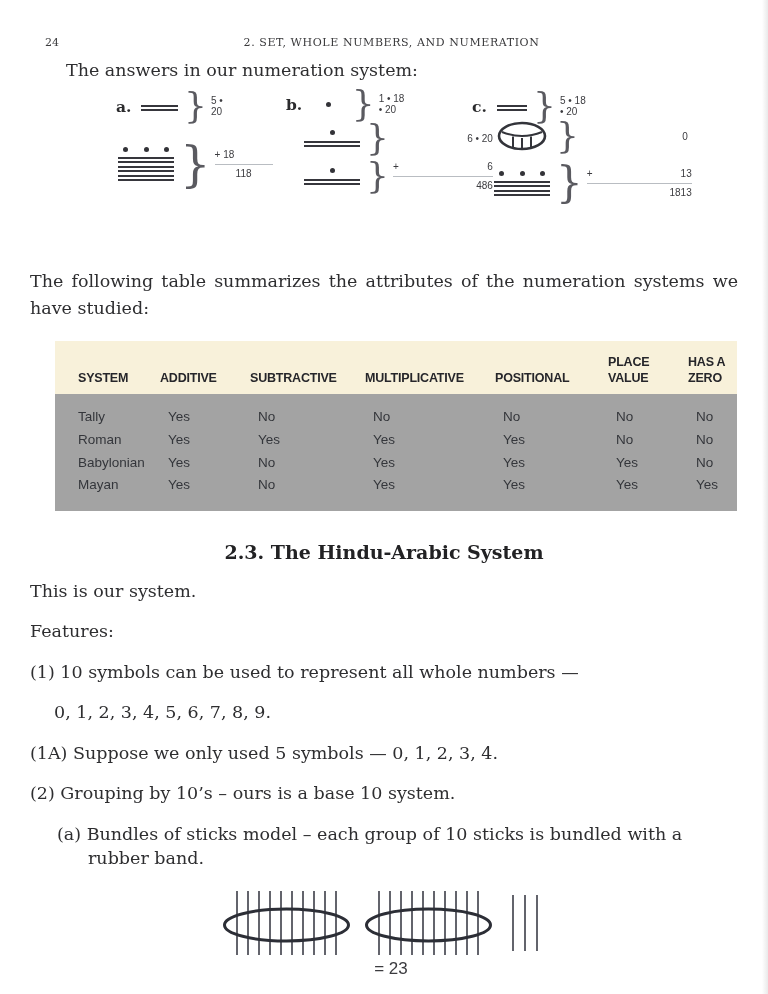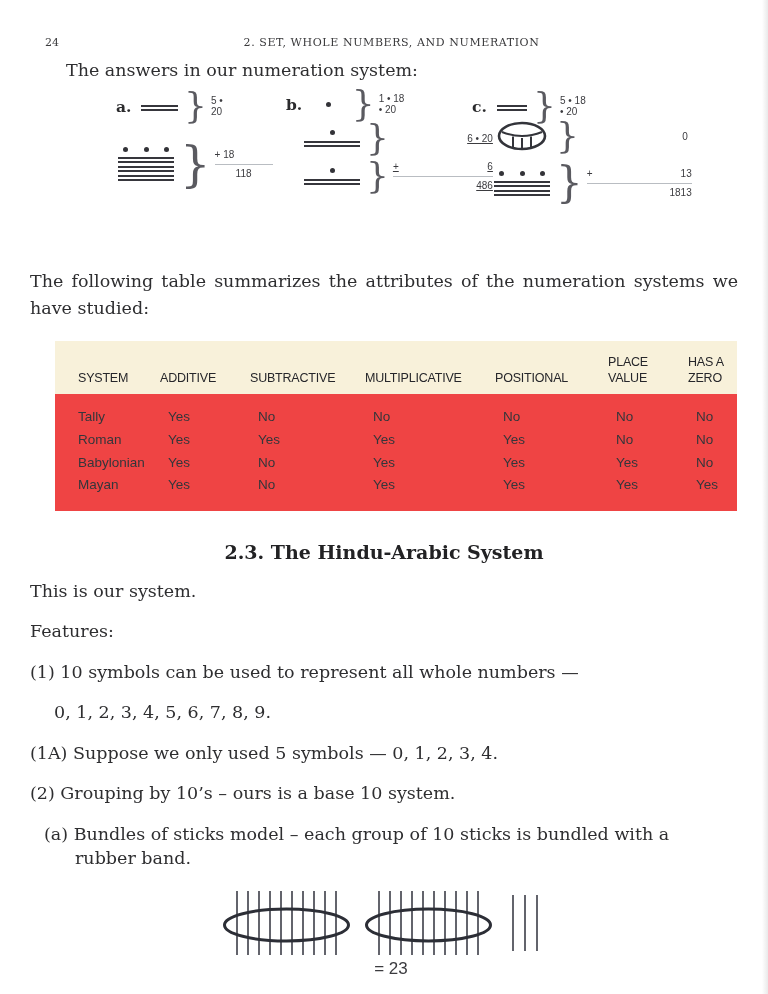--- a/index.html
+++ b/index.html
@@ -31,51 +31,51 @@
   .b42{font-size:42px;}
   .sans{font-family:"Liberation Sans","DejaVu Sans",sans-serif;color:#3b3b3f;font-size:10px;}
 
   .glyphbox{display:flex;flex-direction:column;align-items:center;justify-content:center;}
   .mbar{height:6px;box-sizing:border-box;border-top:2px solid #36363c;border-bottom:2px solid #36363c;width:100%;margin-top:3px;}
   .mdots{display:flex;justify-content:space-between;width:82%;margin-bottom:2px;}
   .mdot{width:5px;height:5px;border-radius:50%;background:#333338;}
   .onedot{width:5px;height:5px;border-radius:50%;background:#333338;margin:0 auto 3px auto;}
 
   .valcol{display:flex;flex-direction:column;}
-  .w100{width:100px;text-decoration:underline;}
+  .w100{width:100px;}
   .w105{width:105px;}
   .sumline{display:flex;justify-content:space-between;align-items:baseline;}
   .rule{border-top:1.5px solid #b9bdc2;margin-top:4px;}
   .total{text-align:right;margin-top:3px;}
   .total-a{text-align:center;margin-top:3px;}
 
   
   .para{margin:26px 0 0 0;font-size:17.5px;line-height:1.52;text-align:justify;}
 
   
   .tablewrap{margin:20px 0 0 25px;width:682px;}
   table.attrs{border-collapse:collapse;width:682px;table-layout:fixed;
     font-family:"Liberation Sans","DejaVu Sans",sans-serif;}
   table.attrs th{
-    background:#f8f1da;font-size:12.5px;font-weight:400;color:#26262a;letter-spacing:-0.2px;
+    background:#f8f1da;font-size:12.5px;font-weight:700;color:#26262a;letter-spacing:-0.2px;
     text-align:left;vertical-align:bottom;padding:14px 0 8px 0;white-space:pre-line;line-height:1.25;
   }
   table.attrs td{
-    background:#ef4444;font-size:13.5px;color:#34363b;text-align:left;
+    background:#a3a3a3;font-size:13.5px;color:#34363b;text-align:left;
     padding:1.5px 0 1.5px 8px;line-height:1.45;
   }
   table.attrs th.c1,table.attrs td.c1{padding-left:23px;}
   table.attrs tr.first td{padding-top:13px;}
   table.attrs tr.last td{padding-bottom:16px;}
 
   
   .secheading{margin:30px 0 0 0;text-align:center;font-size:19px;font-weight:bold;color:#222224;}
   .bodyline{margin:16px 0 0 0;font-size:17.5px;line-height:1.4;}
   .indent-digits{margin-left:24px;}
-  .hang{margin-left:14px;padding-left:31px;text-indent:-31px;width:650px;box-sizing:border-box;}
+  .hang{margin-left:27px;padding-left:31px;text-indent:-31px;width:650px;box-sizing:border-box;}
 
   
   .figure{margin-top:16px;display:flex;justify-content:space-between;align-items:center;flex-direction:column;}
   .figlabel{font-family:"Liberation Sans","DejaVu Sans",sans-serif;font-size:17px;color:#3b3b3f;margin-left:14px;}
 </style>
 </head>
 <body>
 
 <div class="scan-edge"></div>
 

